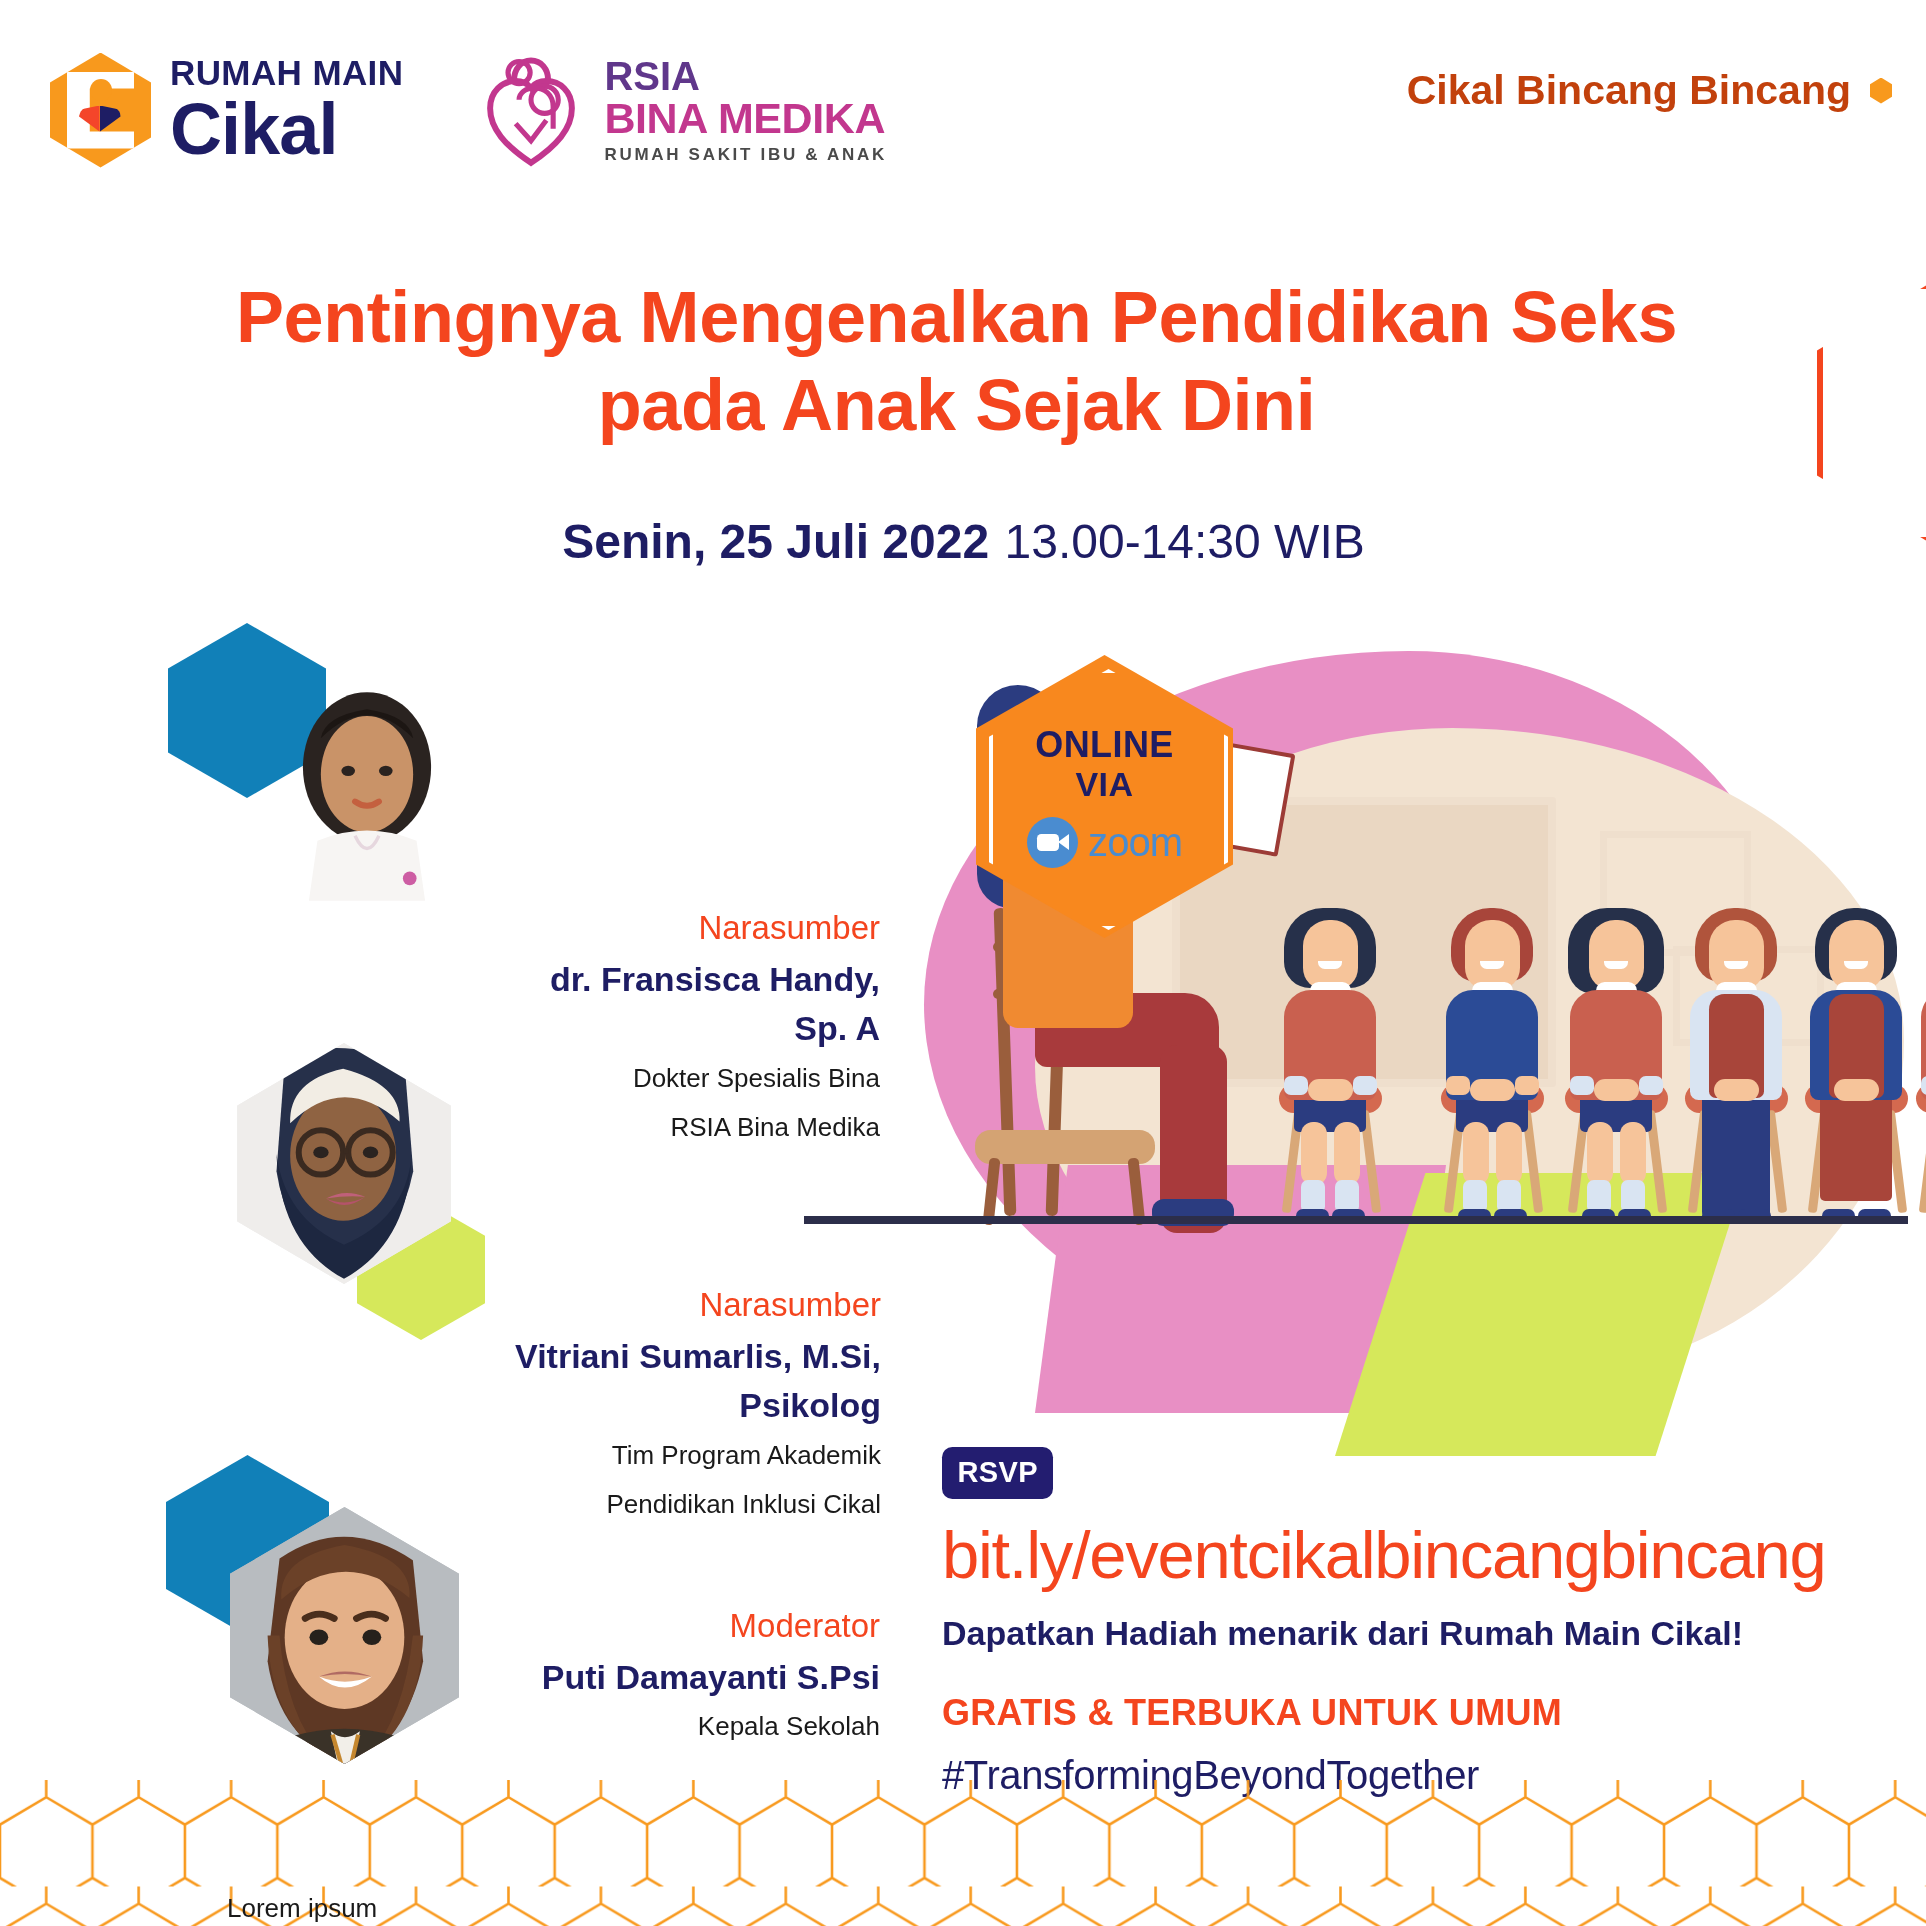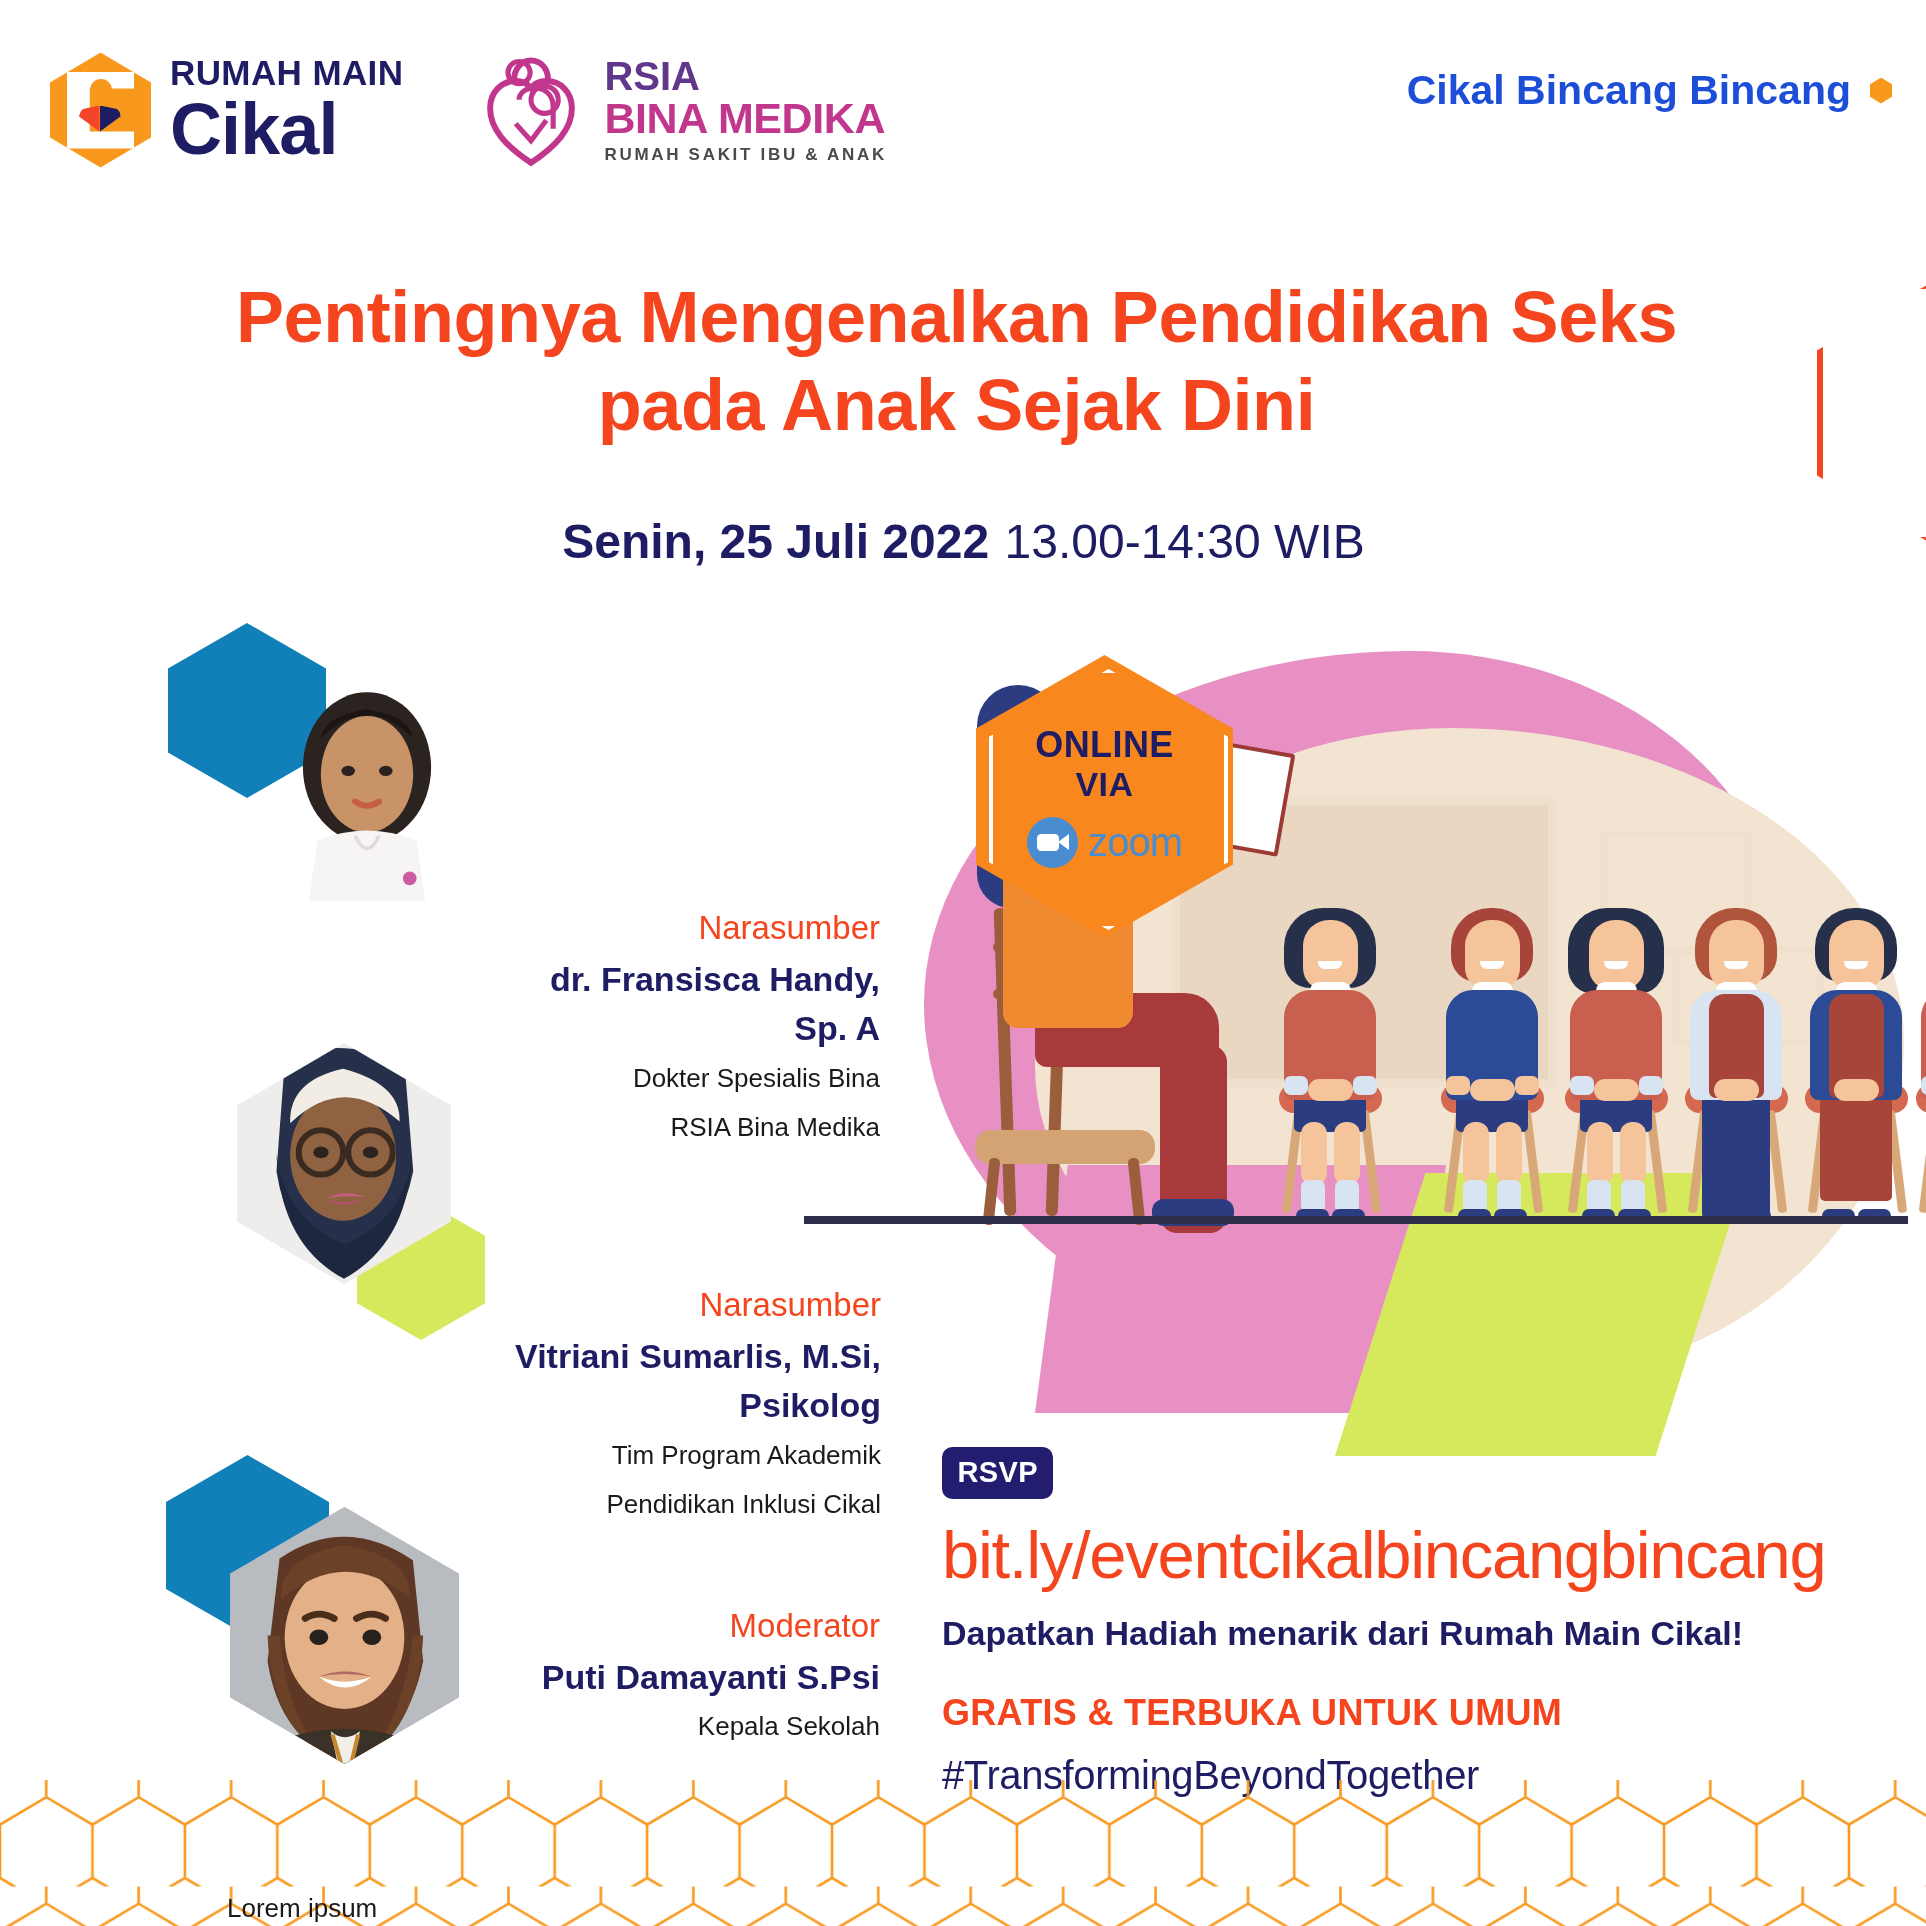--- a/index.html
+++ b/index.html
@@ -57,21 +57,21 @@
   .rsia-mark { position: relative; width: 92px; height: 120px; }
   .rsia-words { display: flex; flex-direction: column; line-height: 1.02; }
   .rsia-line1 { font-size: 40px; font-weight: bold; color: #60378B; letter-spacing: 0px; }
   .rsia-line2 { font-size: 43px; font-weight: bold; color: #C2378E; letter-spacing: -0.4px; }
   .rsia-line3 { font-size: 17px; font-weight: bold; color: #4A4A4A; letter-spacing: 2.7px; margin-top: 5.1px; }
 
   #brand-tag {
     position: absolute; right: 50px; top: 67px;
     display: flex; align-items: center; gap: 19px;
   }
-  #brand-tag .tag-text { font-size: 41px; font-weight: bold; color: #1d4ed8; }
+  #brand-tag .tag-text { font-size: 41px; font-weight: bold; color: #c2410c; }
   #brand-tag .tag-dot {
     width: 22px; height: 26px; background: #F8991D;
     clip-path: polygon(50% 0%, 100% 26%, 100% 74%, 50% 100%, 0% 74%, 0% 26%);
   }
 
   
   #edge-hex {
     position: absolute; right: -101px; top: 283px;
     width: 214px; height: 248px;
     border: 6px solid #F4451E;

